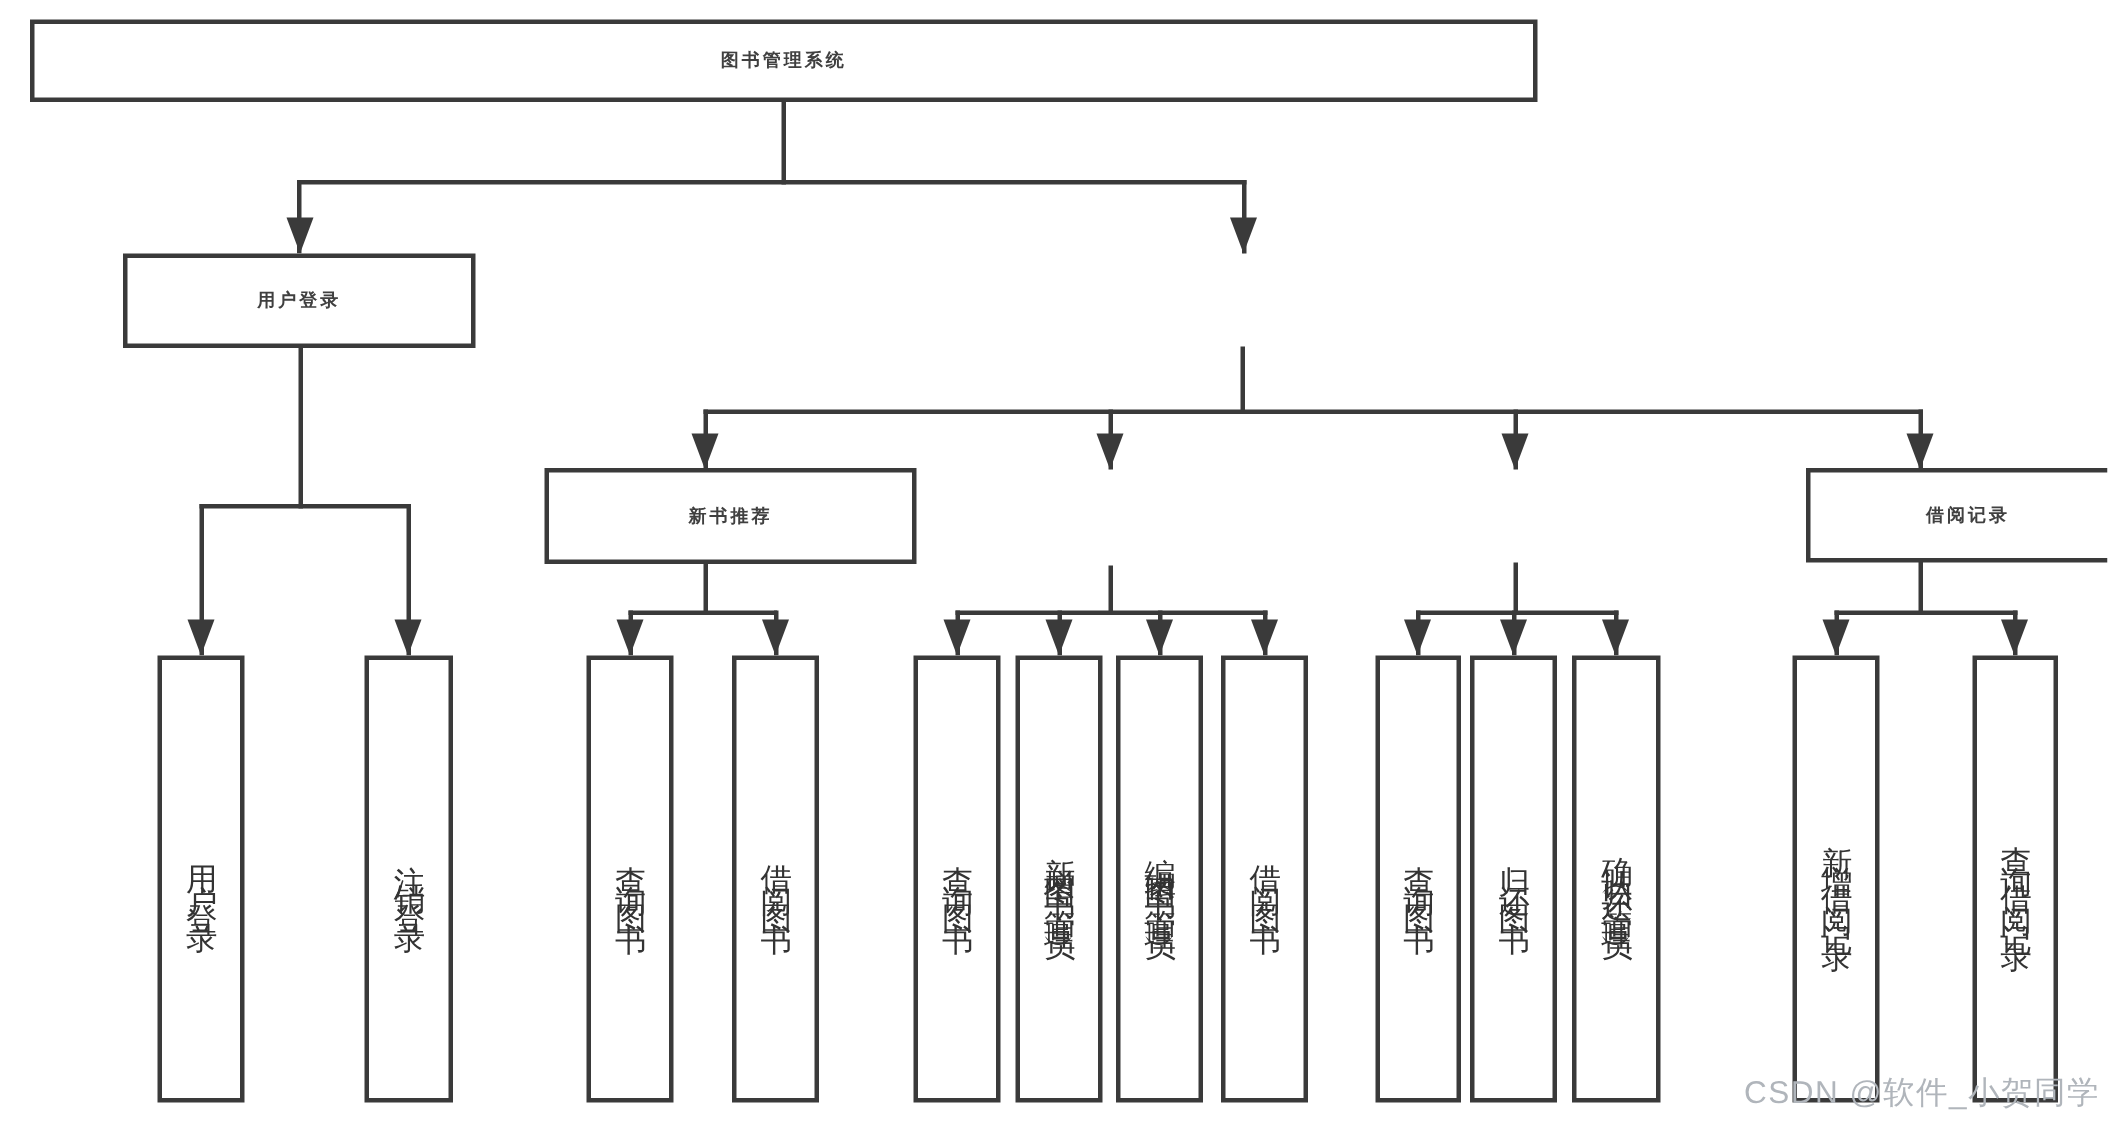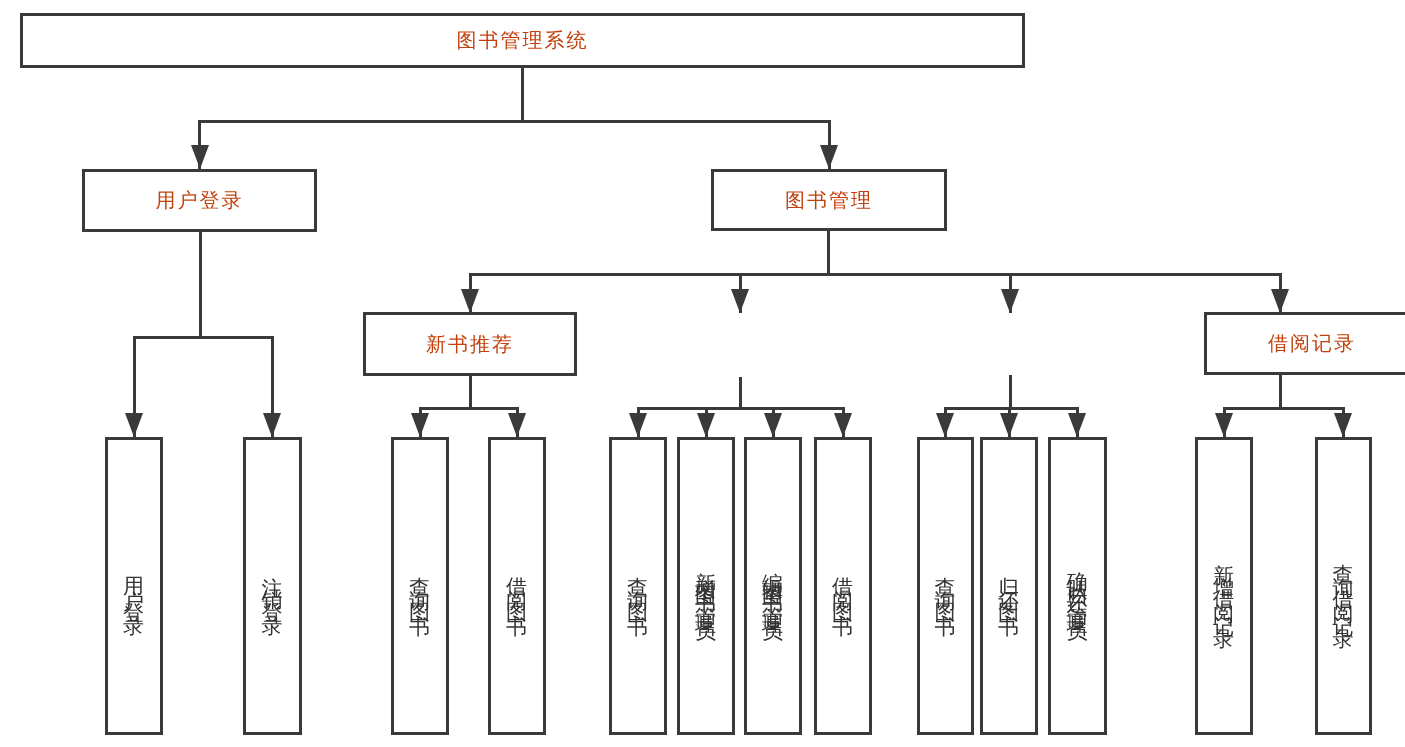--- a/index.html
+++ b/index.html
@@ -20,24 +20,25 @@
   .box {
     position: absolute;
     box-sizing: border-box;
     border: 3px solid #3a3a3a;
     background: #ffffff;
     display: flex;
     align-items: center;
     justify-content: center;
   }
   .hlabel {
-    font-size: 20px;
+    font-size: 12px;
     letter-spacing: 2px;
-    color: #c2410c;
+    color: #404040;
     white-space: nowrap;
+    font-weight: bold;
   }
   
   .leaf {
     top: 437px;
     height: 298px;
   }
   .vt {
     writing-mode: vertical-rl;
     text-orientation: mixed;
     font-size: 21px;
@@ -89,44 +90,41 @@
 
   <div class="vl" style="left:521px;top:68px;height:55px"></div>
   <div class="hl" style="left:198px;top:120px;width:633px"></div>
   <div class="vl" style="left:198px;top:120px;height:49px"></div>
   <div class="arr" style="left:191px;top:145px"></div>
   <div class="vl" style="left:828px;top:120px;height:49px"></div>
   <div class="arr" style="left:820px;top:145px"></div>
 
   <div class="box" style="left:82px;top:169px;width:235px;height:63px">
     <span class="hlabel">用户登录</span>
-  </div>
-  <div class="box" style="left:711px;top:169px;width:236px;height:62px">
-    <span class="hlabel">图书管理</span>
   </div>
 
   <div class="vl" style="left:199px;top:232px;height:107px"></div>
   <div class="hl" style="left:133px;top:336px;width:141px"></div>
   <div class="vl" style="left:133px;top:336px;height:101px"></div>
   <div class="arr" style="left:125px;top:413px"></div>
   <div class="vl" style="left:271px;top:336px;height:101px"></div>
   <div class="arr" style="left:263px;top:413px"></div>
 
   <div class="vl" style="left:827px;top:231px;height:45px"></div>
   <div class="hl" style="left:469px;top:273px;width:813px"></div>
   <div class="vl" style="left:469px;top:273px;height:40px"></div>
   <div class="arr" style="left:461px;top:289px"></div>
   <div class="vl" style="left:739px;top:273px;height:40px"></div>
   <div class="arr" style="left:731px;top:289px"></div>
   <div class="vl" style="left:1009px;top:273px;height:40px"></div>
   <div class="arr" style="left:1001px;top:289px"></div>
   <div class="vl" style="left:1279px;top:273px;height:40px"></div>
   <div class="arr" style="left:1271px;top:289px"></div>
 
-  <div class="box" style="left:363px;top:312px;width:214px;height:64px">
+  <div class="box" style="left:363px;top:312px;width:248px;height:64px">
     <span class="hlabel">新书推荐</span>
   </div>
   <div class="box" style="left:1204px;top:312px;width:216px;height:63px">
     <span class="hlabel">借阅记录</span>
   </div>
 
   <div class="vl" style="left:469px;top:375px;height:35px"></div>
   <div class="hl" style="left:419px;top:407px;width:99px"></div>
   <div class="vl" style="left:419px;top:407px;height:30px"></div>
   <div class="arr" style="left:411px;top:413px"></div>
@@ -197,14 +195,15 @@
     <span class="vt vt-long">确认归还（管理员）</span>
   </div>
 
   <div class="box leaf" style="left:1195px;width:58px">
     <span class="vt">新增借阅记录</span>
   </div>
   <div class="box leaf" style="left:1315px;width:57px">
     <span class="vt">查询借阅记录</span>
   </div>
 
+  <div class="watermark">CSDN @软件_小贺同学</div>
 
 </div>
 
 </body></html>

